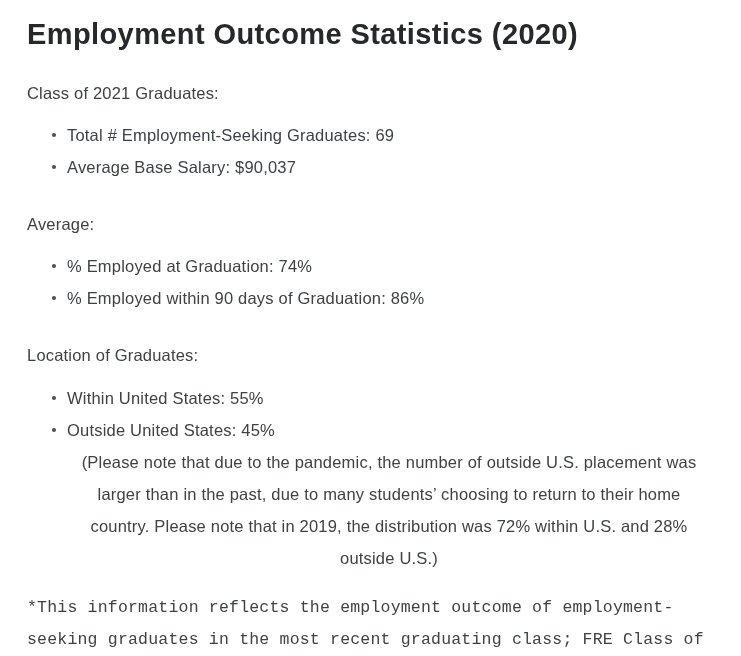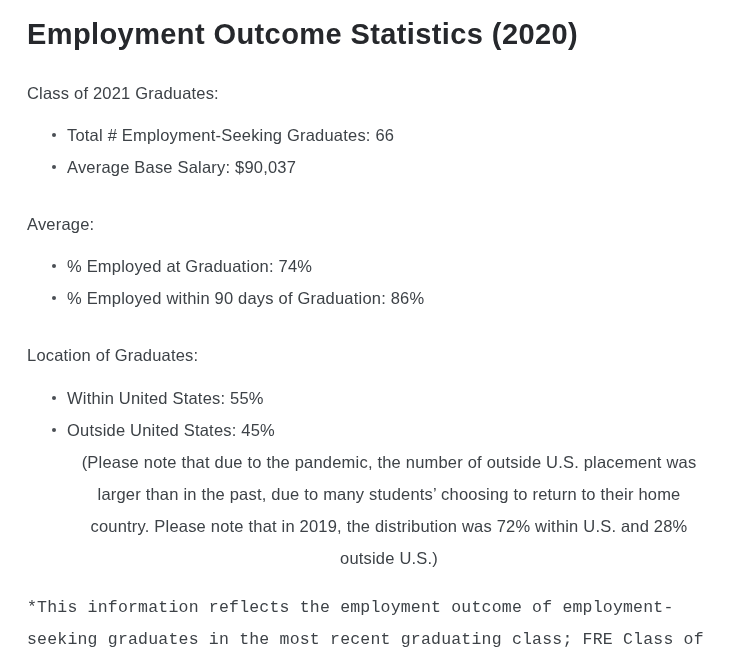--- a/index.html
+++ b/index.html
@@ -82,21 +82,21 @@
 </style>
 </head>
 <body>
 
 <div class="doc">
 
   <h1 class="page-title">Employment Outcome Statistics (2020)</h1>
 
   <p class="section-heading">Class of 2021 Graduates:</p>
   <ul class="bullets">
-    <li>Total # Employment-Seeking Graduates: 66</li>
+    <li>Total # Employment-Seeking Graduates: 69</li>
     <li>Average Base Salary: $90,037</li>
   </ul>
 
   <p class="section-heading">Average:</p>
   <ul class="bullets">
     <li>% Employed at Graduation: 74%</li>
     <li>% Employed within 90 days of Graduation: 86%</li>
   </ul>
 
   <p class="section-heading">Location of Graduates:</p>

